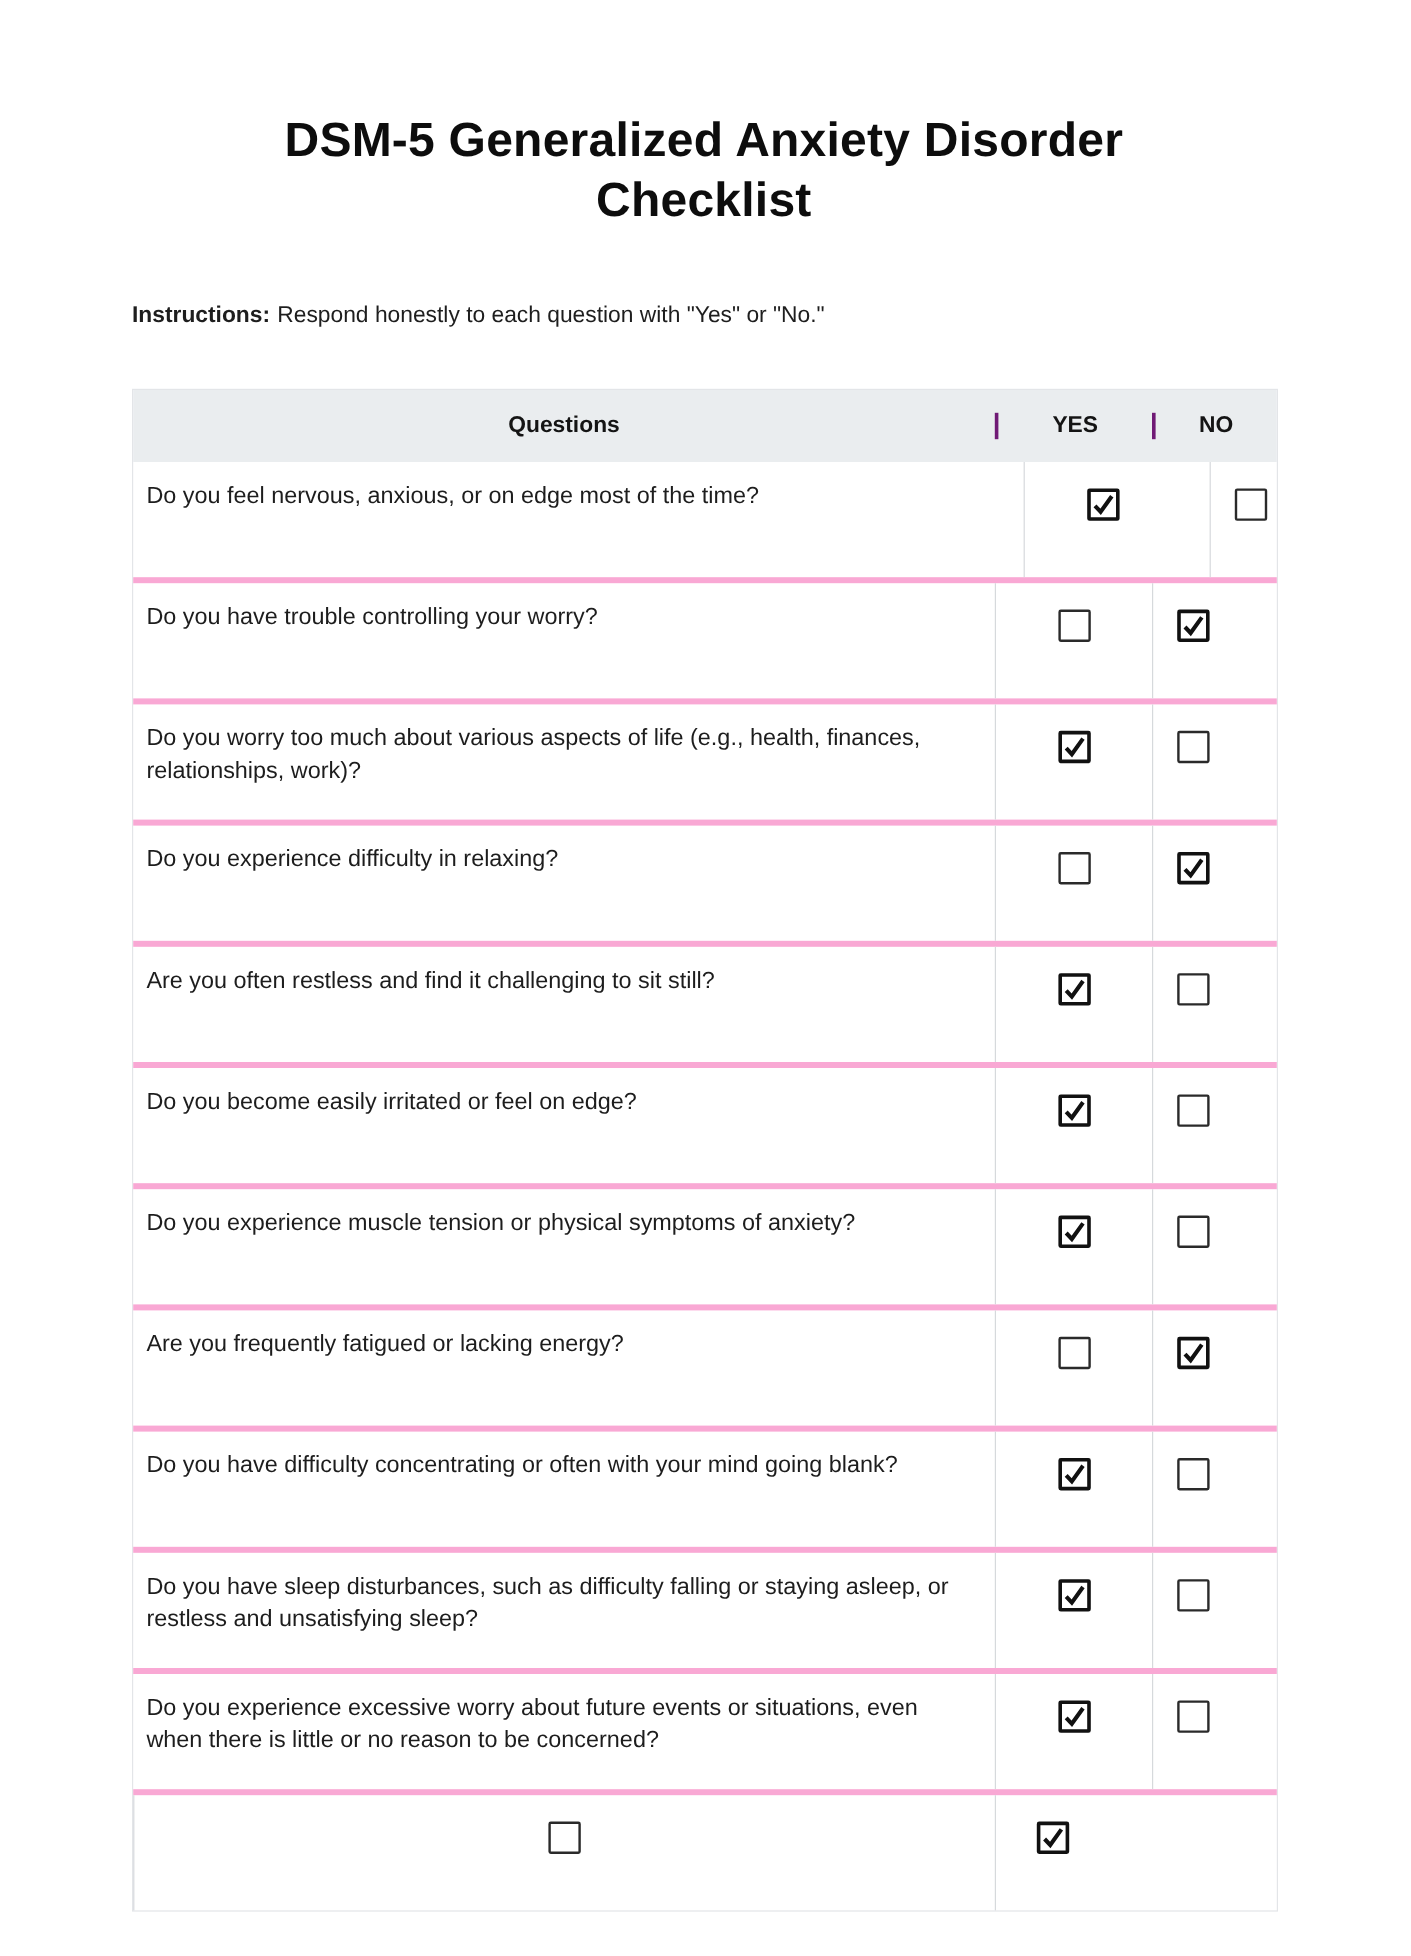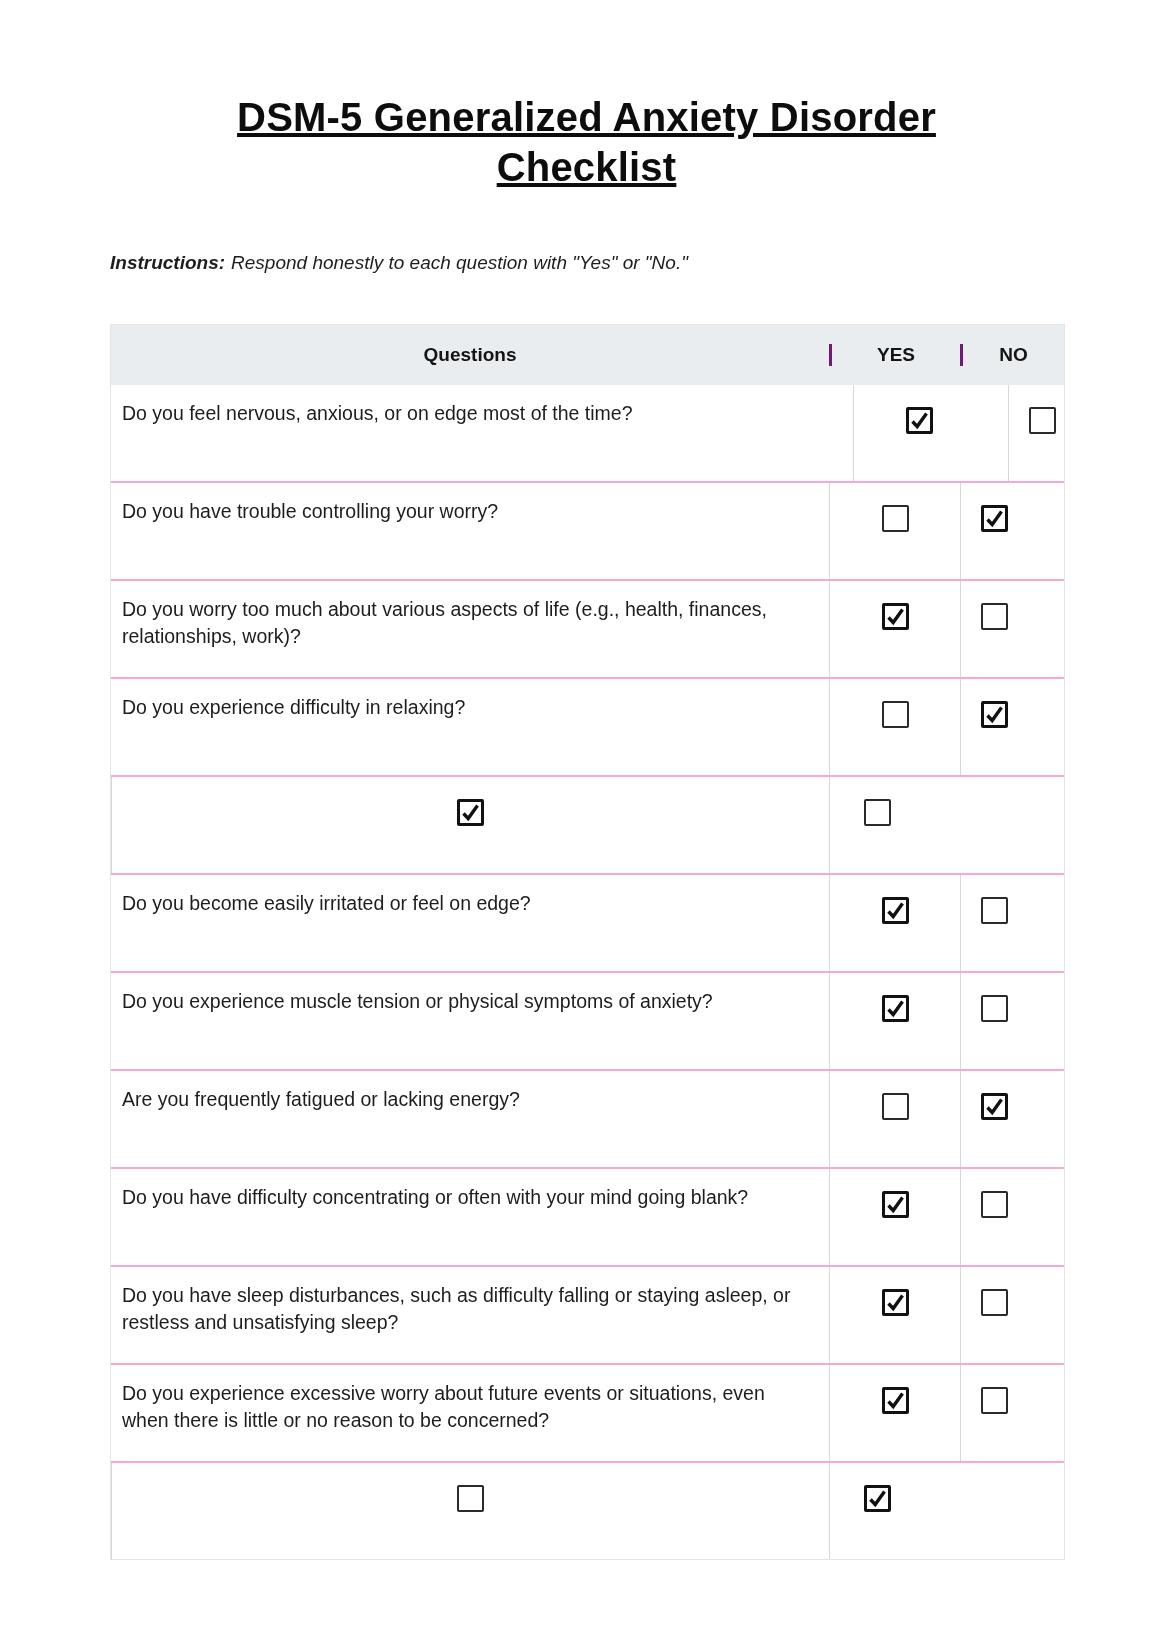--- a/index.html
+++ b/index.html
@@ -23,21 +23,20 @@
   }
   .title {
     margin: 0;
     padding-top: 92px;
     text-align: center;
     font-size: 40px;
     font-weight: 700;
     line-height: 1.25;
     color: #0d0d0d;
     letter-spacing: 0.2px;
-    text-decoration: underline;
   }
   .meta-row {
     position: relative;
     margin-top: 30px;
     height: 26px;
   }
   .field { white-space: nowrap; }
   .field .label {
     font-size: 20px;
     font-weight: 700;
@@ -50,21 +49,20 @@
   }
   .field-date {
     position: absolute;
     left: 672px;
     top: 0;
   }
   .instructions {
     margin: 60px 0 0 0;
     font-size: 19px;
     color: #1e1e1e;
-    font-style: italic;
   }
   .instructions .label { font-weight: 700; margin-right: 6px; }
   .checklist-table {
     margin-top: 50px;
     width: 953px;
     border: 1px solid #e3e5e8;
     box-sizing: content-box;
   }
   .thead {
     display: grid;
@@ -77,21 +75,21 @@
     text-align: center;
     font-size: 19px;
     font-weight: 700;
     color: #141414;
   }
   .th-yes, .th-no { border-left: 3px solid #701a75; }
   .trow {
     display: grid;
     grid-template-columns: 718px 131px 104px;
     min-height: 96px;
-    border-top: 2px solid #f9a8d4;
+    border-top: 5px solid #f9a8d4;
   }
   .trow:first-child { border-top: none; gap: 24px; }
   .td-q {
     padding: 15px 17px 10px 11px;
     font-size: 19.5px;
     line-height: 1.38;
     color: #1d1d1d;
   }
   .td-yes, .td-no {
     border-left: 1px solid #d6d9dc;
@@ -192,20 +190,21 @@
     <div class="td td-no">
       <span class="checkbox checked">
                 <svg width="21" height="21" viewBox="0 0 21 21">
                   <path d="M3.5 11.5 L8.2 16.5 L17.5 3.5" fill="none" stroke="#111111" stroke-width="3.4" stroke-linecap="butt" stroke-linejoin="miter"></path>
                 </svg>
               </span>
     </div>
   </div>
 
   <div class="trow">
+    <div class="td td-q">Are you often restless and find it challenging to sit still?</div>
     <div class="td td-yes">
       <span class="checkbox checked">
                 <svg width="21" height="21" viewBox="0 0 21 21">
                   <path d="M3.5 11.5 L8.2 16.5 L17.5 3.5" fill="none" stroke="#111111" stroke-width="3.4" stroke-linecap="butt" stroke-linejoin="miter"></path>
                 </svg>
               </span>
     </div>
     <div class="td td-no">
       <span class="checkbox"></span>
     </div>

